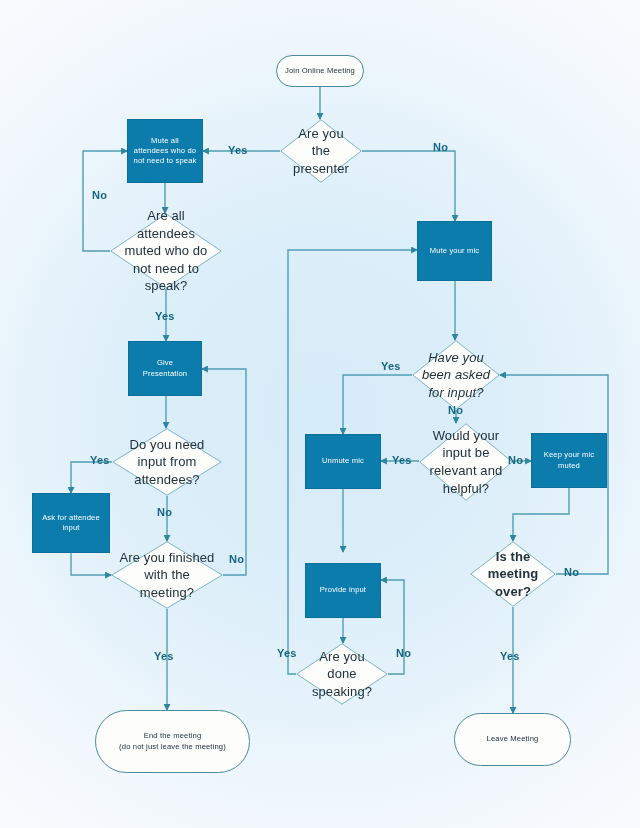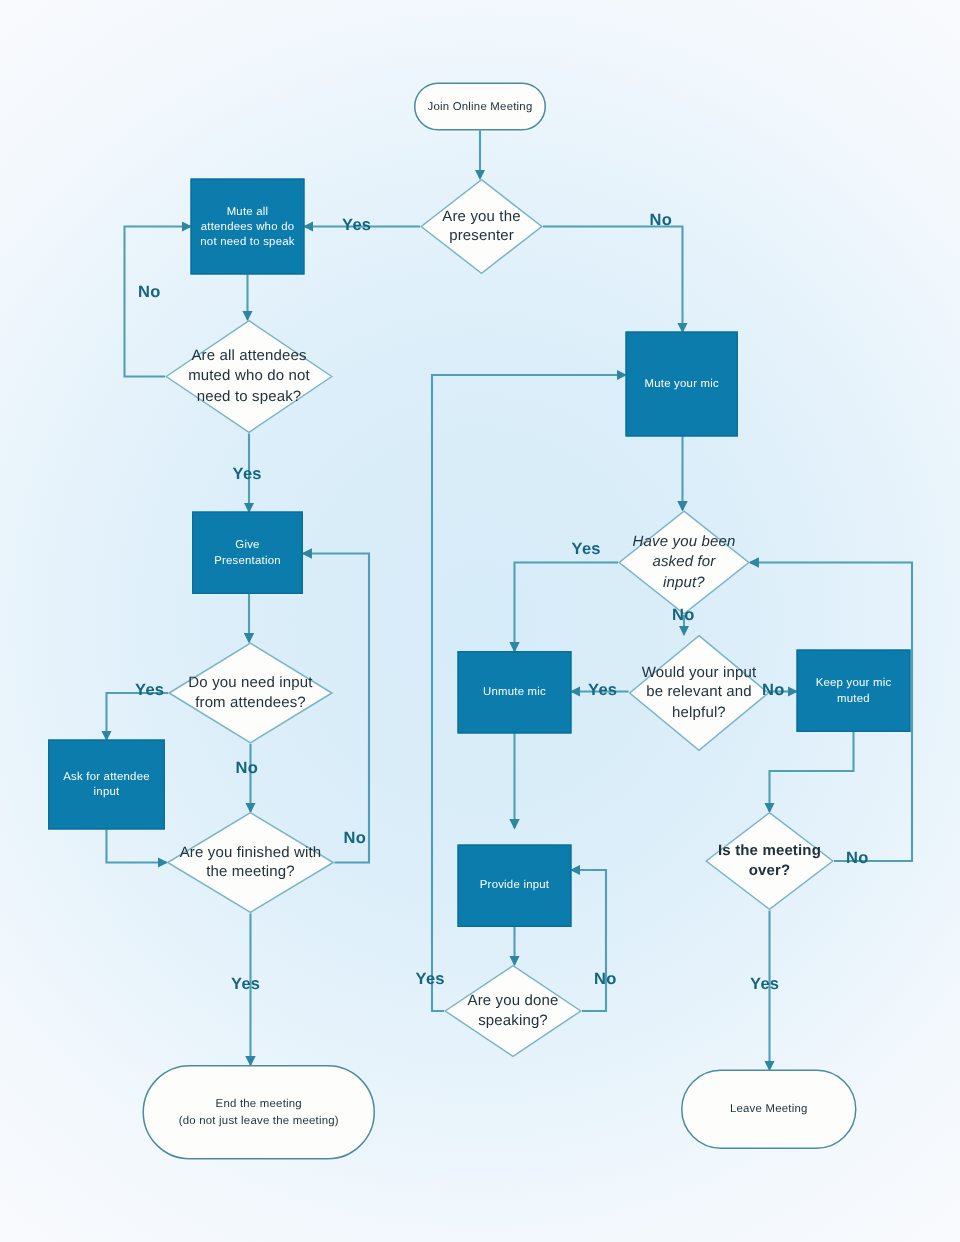--- a/index.html
+++ b/index.html
@@ -45,21 +45,21 @@
     background: #fdfdfb;
     border: 1px solid #4a8ba0;
     border-radius: 999px;
     color: #20333c;
     font-size: 7.6px;
     letter-spacing: 0.15px;
   }
   .node-decision {
     background: transparent;
     color: #20333c;
-    font-size: 10px;
+    font-size: 13px;
     letter-spacing: 0.1px;
   }
   .node-decision .dia-shape {
     position: absolute;
     left: 0; top: 0;
     width: 100%;
     height: 100%;
   }
   .node-decision .dia-text {
     position: relative;
@@ -183,21 +183,21 @@
       <polygon points="56,0.8 111.2,34 56,67.2 0.8,34" fill="#fdfdfb" stroke="#7ab4c6" stroke-width="1"></polygon>
     </svg>
     <span class="dia-text">Are you finished with the meeting?</span>
   </div>
 
   <div class="node node-terminal" style="left:95px; top:710px; width:155px; height:63px; white-space:pre-line;">
     <span>End the meeting
 (do not just leave the meeting)</span>
   </div>
 
-  <div class="node node-process" style="left:417px; top:221px; width:75px; height:70px;">
+  <div class="node node-process" style="left:417px; top:221px; width:75px; height:60px;">
     <span>Mute your mic</span>
   </div>
 
   <div class="node node-decision" style="left:412px; top:340px; width:88px; height:70px;font-style:italic;">
     <svg class="dia-shape" viewBox="0 0 88 70" preserveAspectRatio="none">
       <polygon points="44,0.8 87.2,35 44,69.2 0.8,35" fill="#fdfdfb" stroke="#7ab4c6" stroke-width="1"></polygon>
     </svg>
     <span class="dia-text">Have you been asked for input?</span>
   </div>
 

